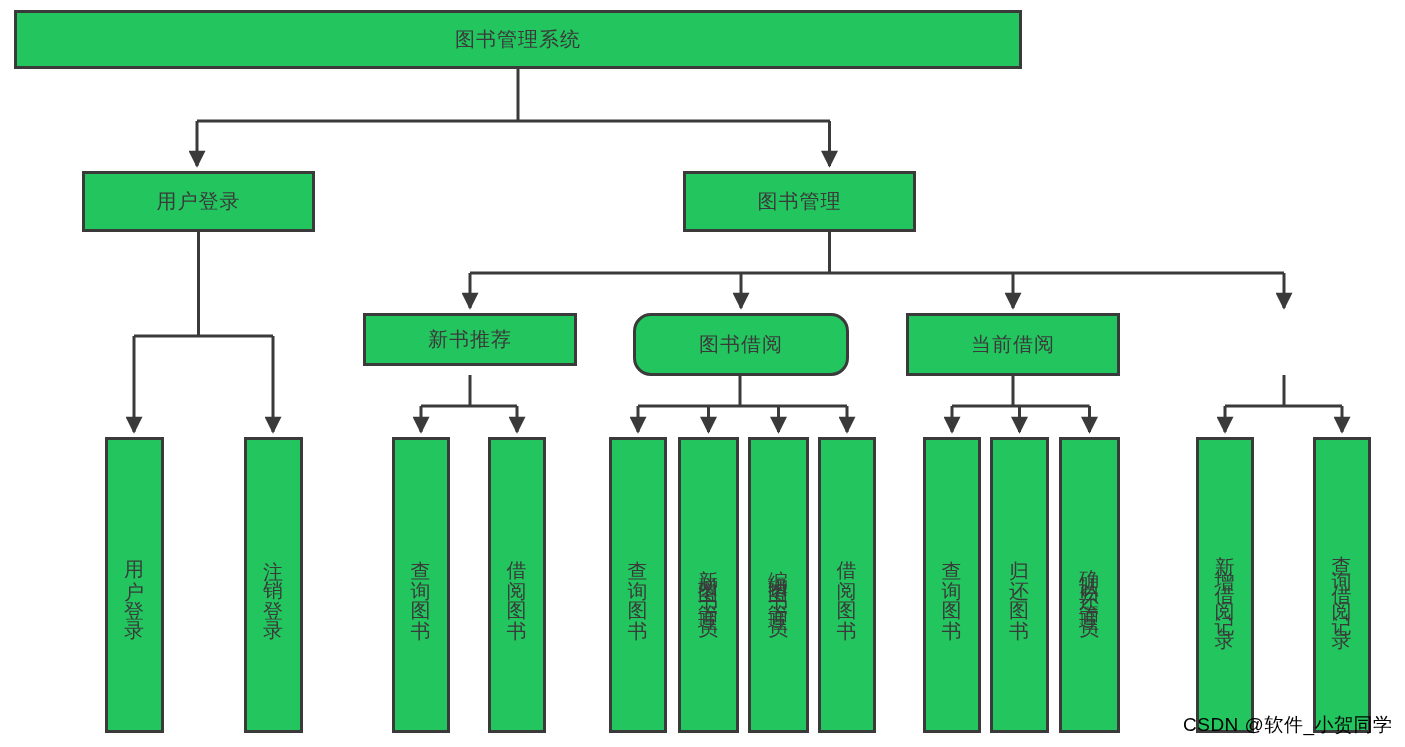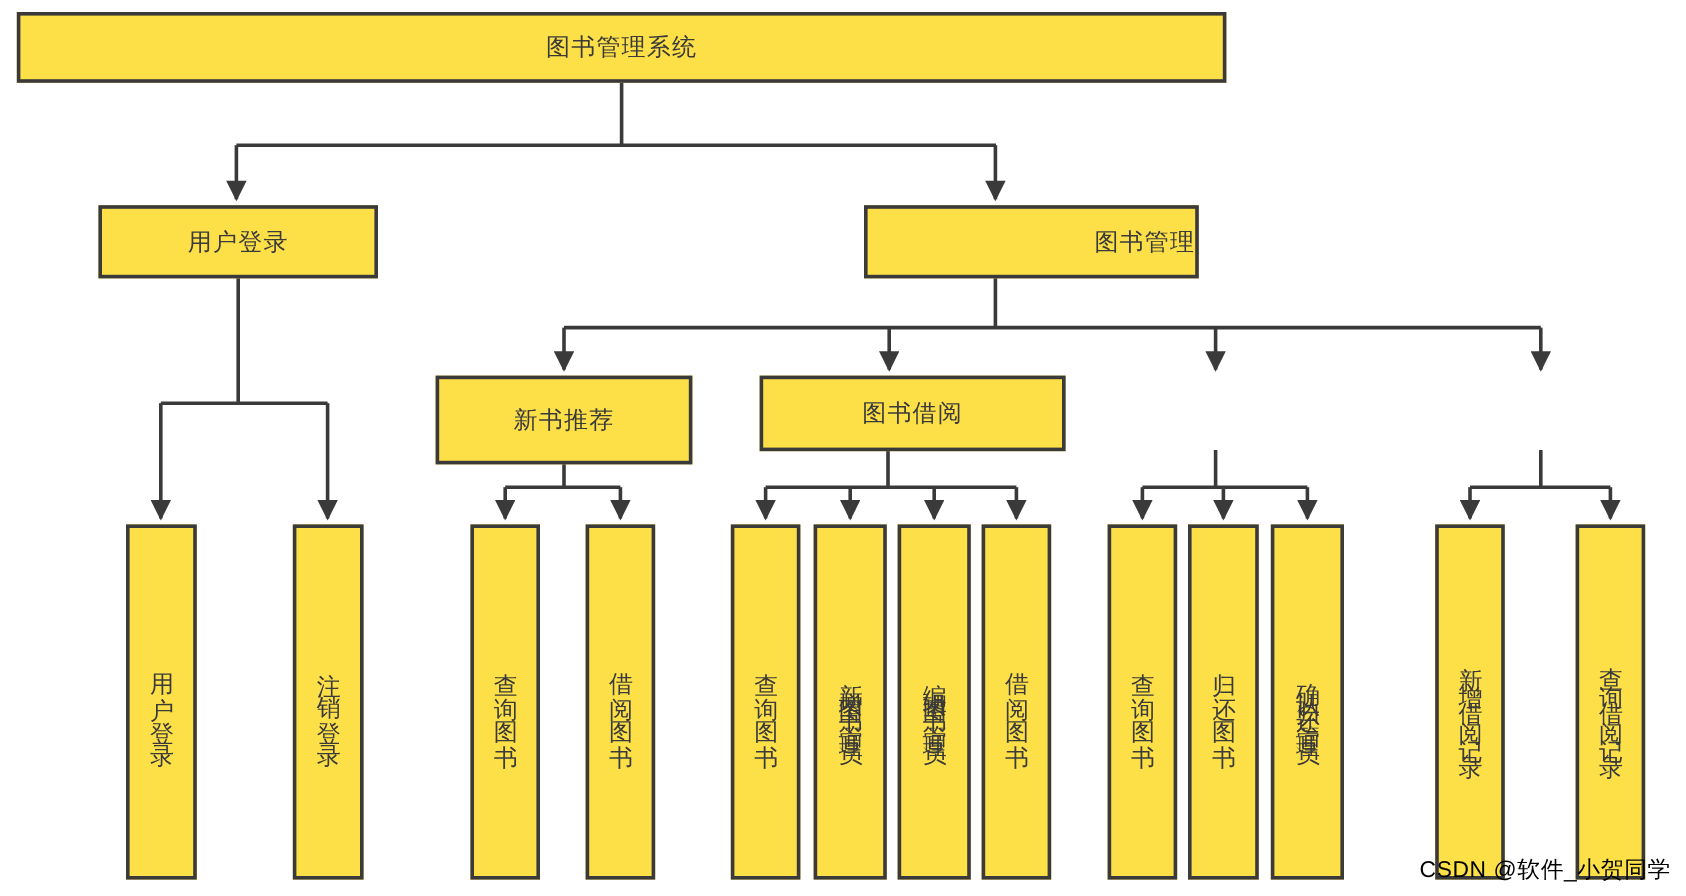--- a/index.html
+++ b/index.html
@@ -12,21 +12,21 @@
     overflow: hidden;
   }
   svg.connectors {
     position: absolute;
     left: 0; top: 0;
     width: 1405px; height: 747px;
     z-index: 1;
   }
   .box {
     position: absolute;
-    background: #fde047;
+    background: #22c55e;
     border: 3px solid #3a3a3a;
     box-sizing: border-box;
     display: flex;
     align-items: center;
     justify-content: center;
     color: #3a3a3a;
     z-index: 2;
   }
   .hlabel {
     font-size: 20px;
@@ -108,29 +108,32 @@
     </g>
   </svg>
 
   <div class="box" style="left:14px; top:10px; width:1008px; height:59px;">
     <span class="hlabel">图书管理系统</span>
   </div>
 
   <div class="box" style="left:82px; top:171px; width:233px; height:61px;">
     <span class="hlabel">用户登录</span>
   </div>
-  <div class="box" style="left:720px; top:171px; width:279px; height:61px;justify-content:flex-end;">
+  <div class="box" style="left:683px; top:171px; width:233px; height:61px;">
     <span class="hlabel">图书管理</span>
   </div>
 
-  <div class="box" style="left:363px; top:313px; width:214px; height:74px;">
+  <div class="box" style="left:363px; top:313px; width:214px; height:53px;">
     <span class="hlabel">新书推荐</span>
   </div>
-  <div class="box" style="left:633px; top:313px; width:255px; height:63px;">
+  <div class="box" style="left:633px; top:313px; width:216px; height:63px;border-radius:18px;">
     <span class="hlabel">图书借阅</span>
+  </div>
+  <div class="box" style="left:906px; top:313px; width:214px; height:63px;">
+    <span class="hlabel">当前借阅</span>
   </div>
 
   <div class="box leaf" style="left:105px; top:437px; width:59px; height:296px;">用户登录</div>
   <div class="box leaf" style="left:244px; top:437px; width:59px; height:296px;">注销登录</div>
 
   <div class="box leaf" style="left:392px; top:437px; width:58px; height:296px;">查询图书</div>
   <div class="box leaf" style="left:488px; top:437px; width:58px; height:296px;">借阅图书</div>
 
   <div class="box leaf" style="left:609px; top:437px; width:58px; height:296px;">查询图书</div>
   <div class="box leaf long" style="left:678px; top:437px; width:61px; height:296px;">新增图书（管理员）</div>

